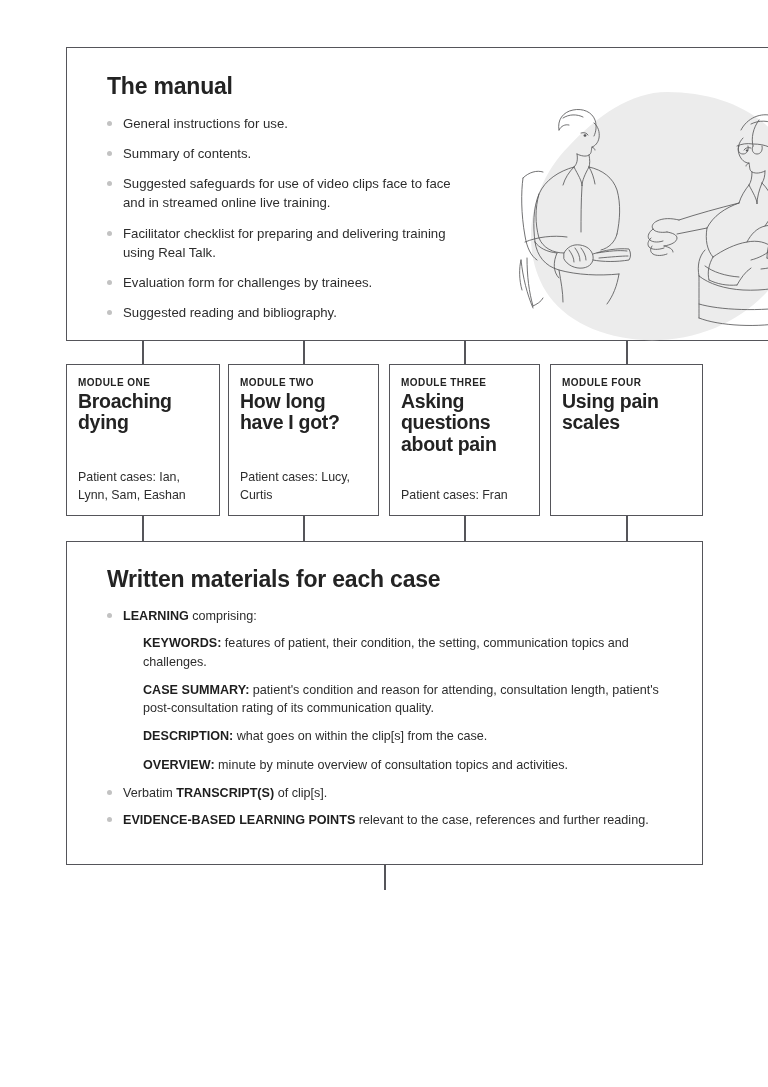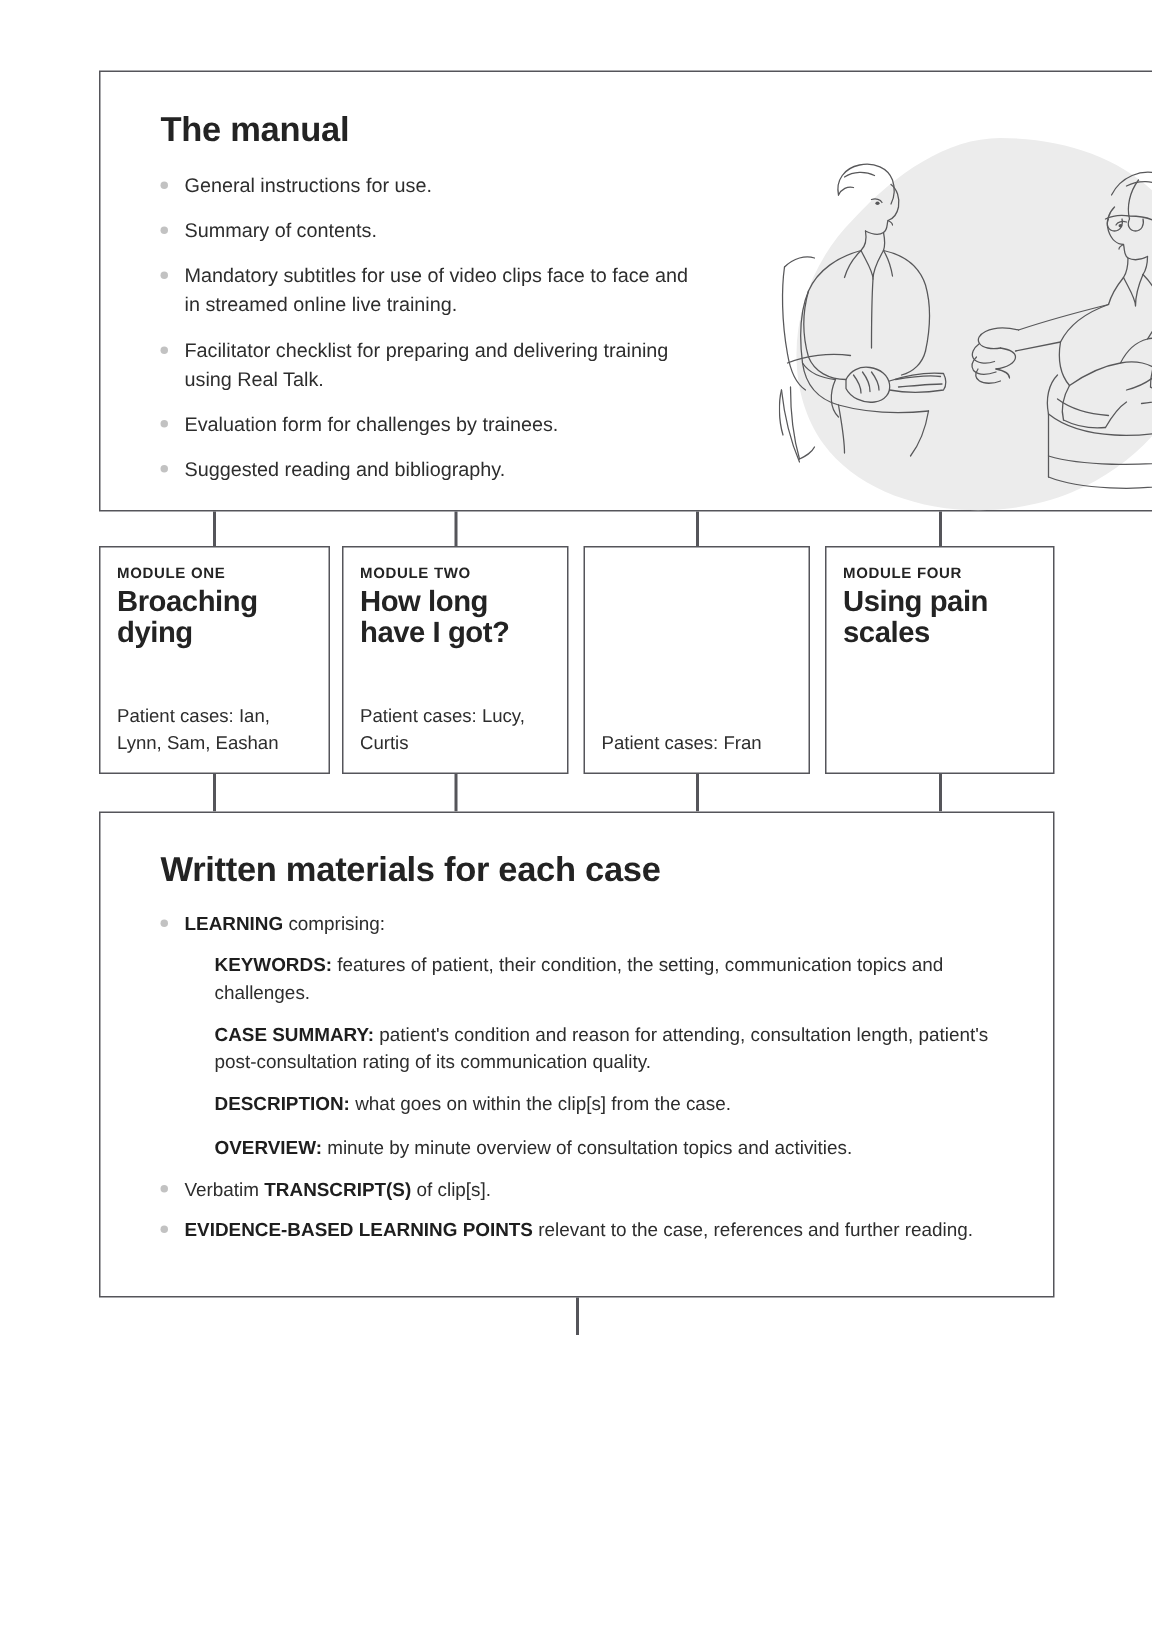--- a/index.html
+++ b/index.html
@@ -290,21 +290,21 @@
           <path d="M278 188 C284 190 287 196 286 202"></path>
         </g>
       </svg>
     </div>
 
     <div id="manual-inner">
       <div class="h-big">The manual</div>
       <ul class="bullet-list">
         <li>General instructions for use.</li>
         <li>Summary of contents.</li>
-        <li>Mandatory subtitles for use of video clips face to face and in streamed online live training.</li>
+        <li>Suggested safeguards for use of video clips face to face and in streamed online live training.</li>
         <li>Facilitator checklist for preparing and delivering training using Real Talk.</li>
         <li>Evaluation form for challenges by trainees.</li>
         <li>Suggested reading and bibliography.</li>
       </ul>
     </div>
   </div>
 
   <div class="conn" style="left:142px; top:341px; height:23px;"></div>
   <div class="conn" style="left:303px; top:341px; height:23px;"></div>
   <div class="conn" style="left:464px; top:341px; height:23px;"></div>
@@ -320,20 +320,24 @@
 
   <div class="box module-box" id="module-box-2">
     <div class="mod-inner">
       <div class="mod-kicker">MODULE TWO</div>
       <div class="mod-title">How long have I got?</div>
     </div>
     <div class="mod-cases">Patient cases: Lucy, Curtis</div>
   </div>
 
   <div class="box module-box" id="module-box-3">
+    <div class="mod-inner">
+      <div class="mod-kicker">MODULE THREE</div>
+      <div class="mod-title">Asking questions about pain</div>
+    </div>
     <div class="mod-cases">Patient cases: Fran</div>
   </div>
 
   <div class="box module-box" id="module-box-4">
     <div class="mod-inner">
       <div class="mod-kicker">MODULE FOUR</div>
       <div class="mod-title">Using pain scales</div>
     </div>
   </div>
 

